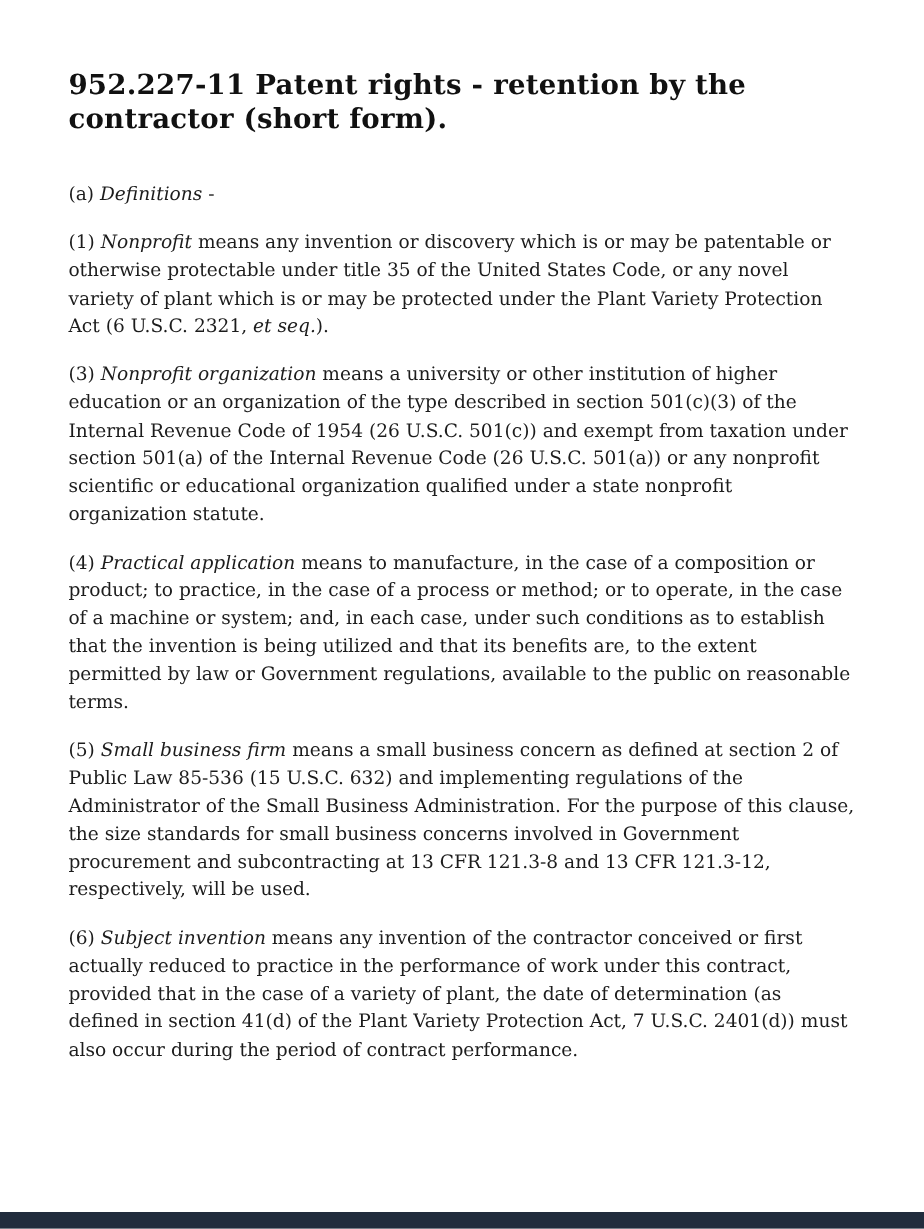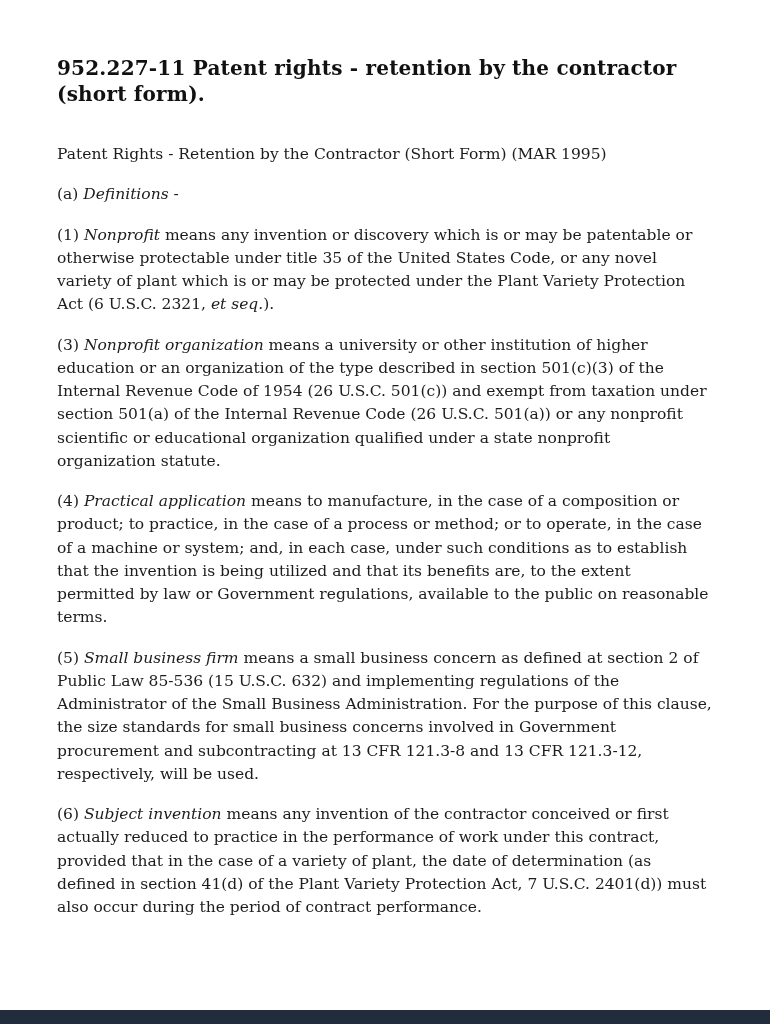--- a/index.html
+++ b/index.html
@@ -14,21 +14,21 @@
     overflow: hidden;
     font-family: "DejaVu Serif", "Liberation Serif", serif;
     color: #1c1c1c;
   }
   .page {
     box-sizing: border-box;
     width: 770px;
     padding: 56px 57px 0 57px;
   }
   .doc-title {
-    font-size: 20px;
+    font-size: 23px;
     font-weight: 700;
     line-height: 1.28;
     margin: 0 0 36px 0;
     color: #111111;
     letter-spacing: 0.2px;
   }
   .doc-body {
     font-size: 15.5px;
     line-height: 1.5;
   }
@@ -46,21 +46,20 @@
     width: 770px;
     height: 14px;
   }
 </style>
 </head>
 <body>
 
 <div class="page">
   <h1 class="doc-title">952.227-11 Patent rights - retention by the contractor (short form).</h1>
   <div class="doc-body">
-      <p class="para"><span>Patent Rights - Retention by the Contractor (Short Form) (MAR 1995)</span></p>
       <p class="para"><span>(a) </span><em>Definitions</em><span> -</span></p>
       <p class="para"><span>(1) </span><em>Nonprofit</em><span> means any invention or discovery which is or may be patentable or otherwise protectable under title 35 of the United States Code, or any novel variety of plant which is or may be protected under the Plant Variety Protection Act (6 U.S.C. 2321, </span><em>et seq.</em><span>).</span></p>
       <p class="para"><span>(3) </span><em>Nonprofit organization</em><span> means a university or other institution of higher education or an organization of the type described in section 501(c)(3) of the Internal Revenue Code of 1954 (26 U.S.C. 501(c)) and exempt from taxation under section 501(a) of the Internal Revenue Code (26 U.S.C. 501(a)) or any nonprofit scientific or educational organization qualified under a state nonprofit organization statute.</span></p>
       <p class="para"><span>(4) </span><em>Practical application</em><span> means to manufacture, in the case of a composition or product; to practice, in the case of a process or method; or to operate, in the case of a machine or system; and, in each case, under such conditions as to establish that the invention is being utilized and that its benefits are, to the extent permitted by law or Government regulations, available to the public on reasonable terms.</span></p>
       <p class="para"><span>(5) </span><em>Small business firm</em><span> means a small business concern as defined at section 2 of Public Law 85-536 (15 U.S.C. 632) and implementing regulations of the Administrator of the Small Business Administration. For the purpose of this clause, the size standards for small business concerns involved in Government procurement and subcontracting at 13 CFR 121.3-8 and 13 CFR 121.3-12, respectively, will be used.</span></p>
       <p class="para"><span>(6) </span><em>Subject invention</em><span> means any invention of the contractor conceived or first actually reduced to practice in the performance of work under this contract, provided that in the case of a variety of plant, the date of determination (as defined in section 41(d) of the Plant Variety Protection Act, 7 U.S.C. 2401(d)) must also occur during the period of contract performance.</span></p>
     </div>
 </div>
 
 <div class="footer-bar" style="background: rgb(33, 44, 61);"></div>

